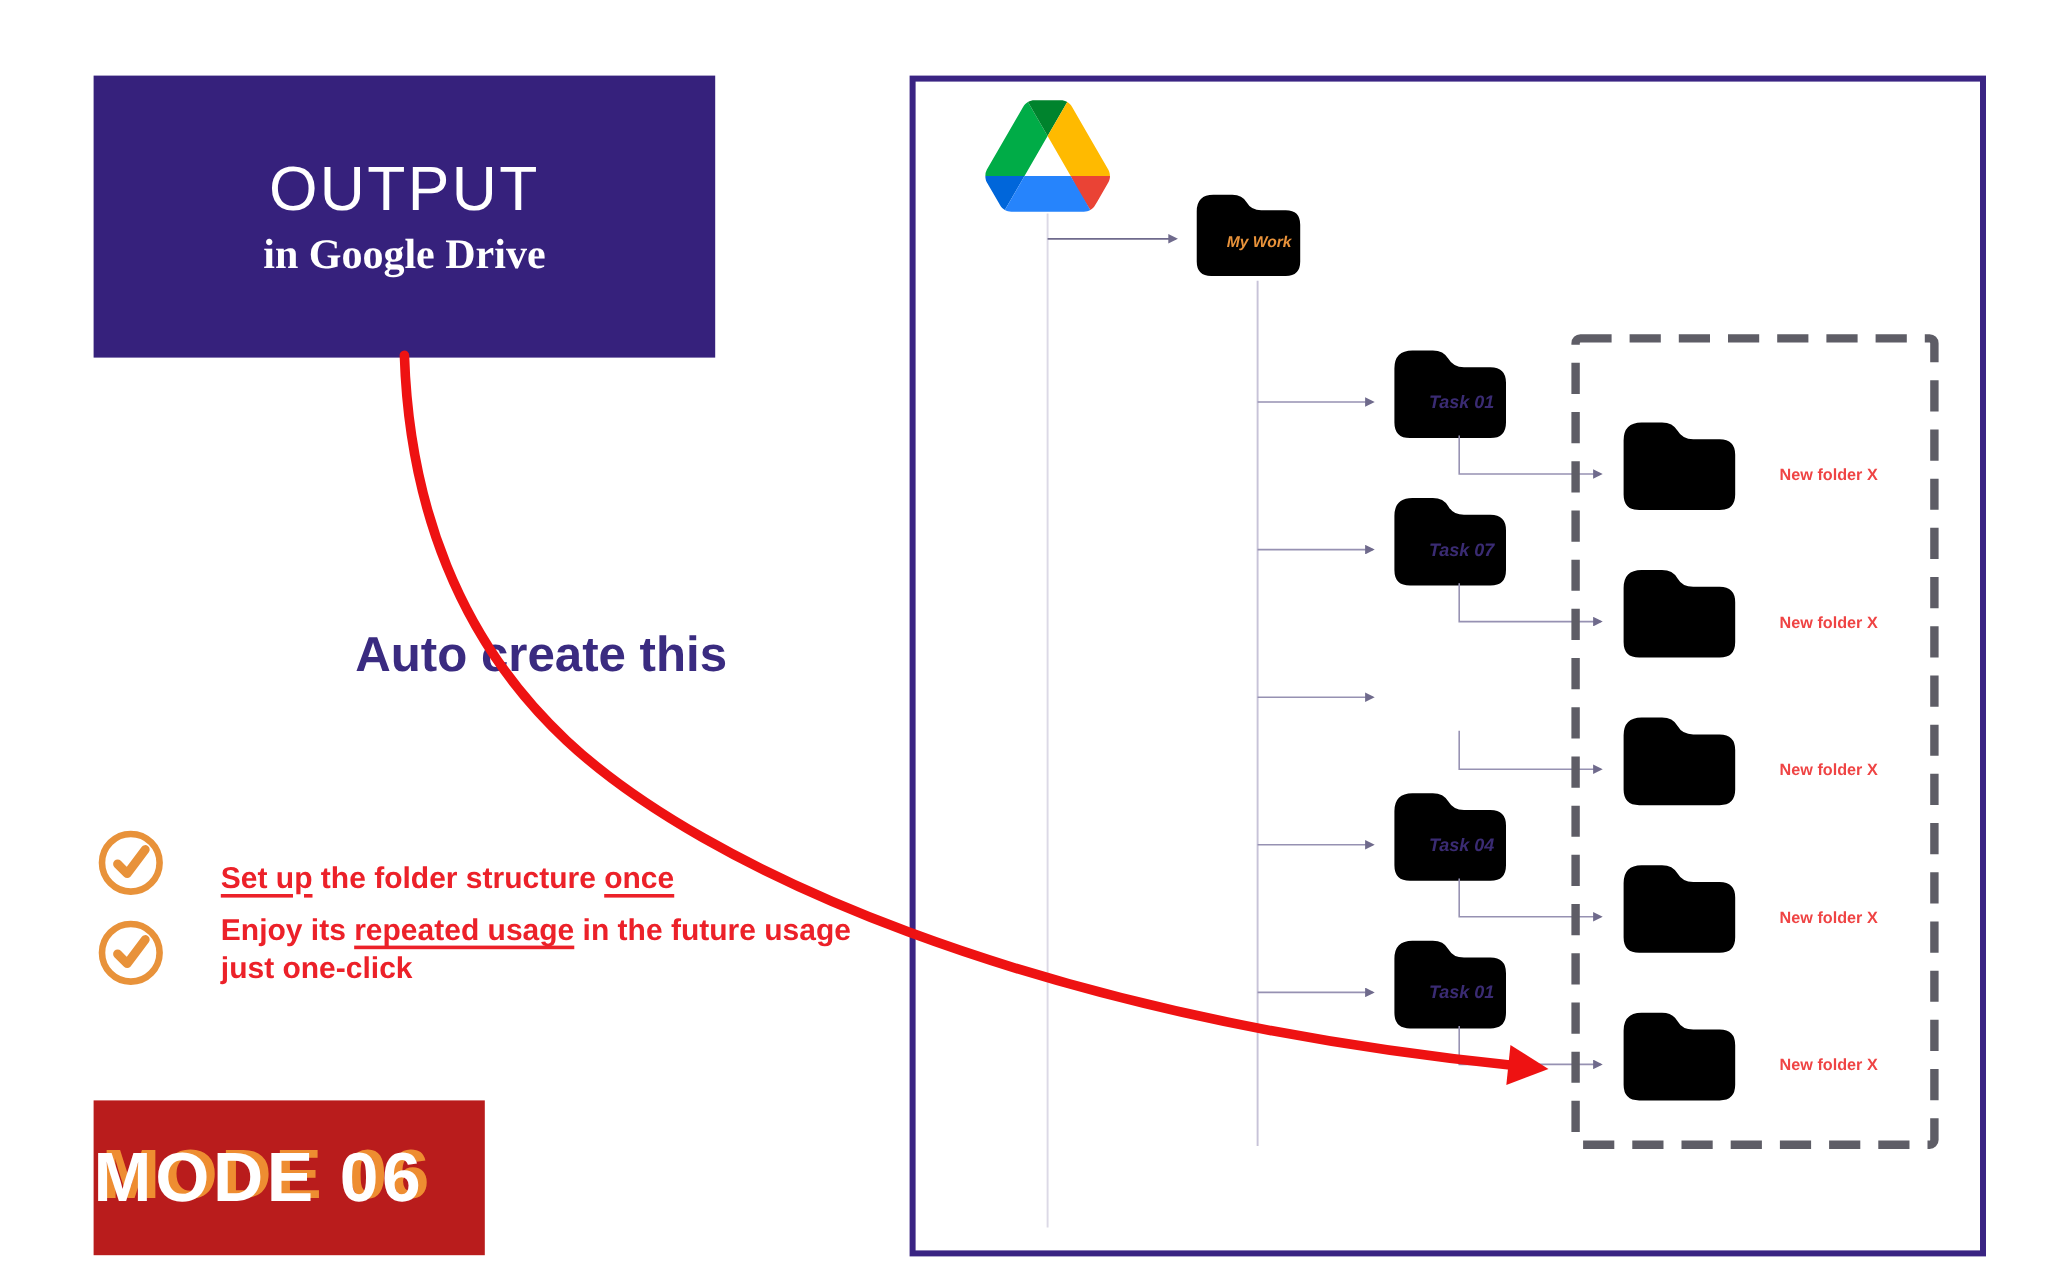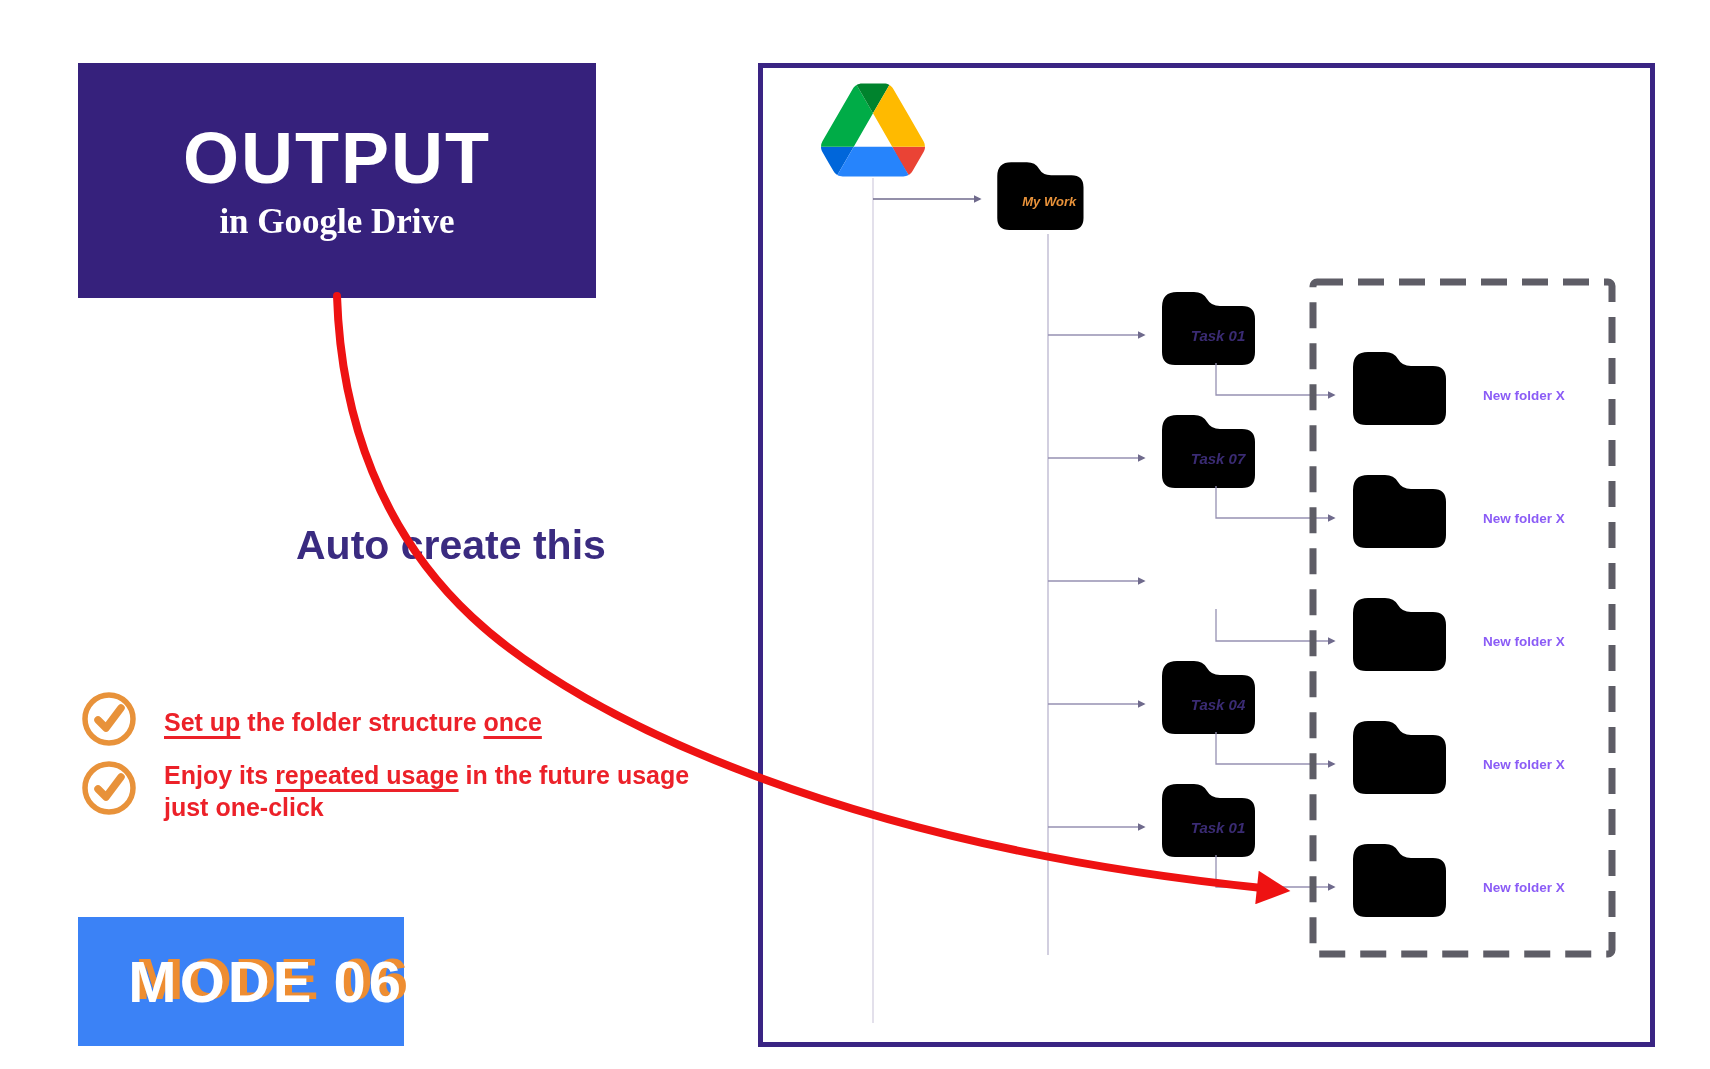--- a/index.html
+++ b/index.html
@@ -7,41 +7,41 @@
     position:relative;width:1710px;height:1069px;overflow:hidden;background:#fff;
     font-family:"Liberation Sans",sans-serif;
   }
   
   .output-card{
     position:absolute;left:78px;top:63px;width:518px;height:235px;
     background:#36217C;color:#fff;display:flex;flex-direction:column;
     align-items:center;justify-content:center;gap:10px;z-index:2;
   }
   .output-card .title{
-    font-size:72px;font-weight:bold;letter-spacing:2px;line-height:1;
+    font-size:52px;font-weight:normal;letter-spacing:2px;line-height:1;
   }
   .output-card .subtitle{
     font-family:"Liberation Serif",serif;font-size:35px;font-weight:bold;line-height:1;
   }
   .auto-create{
     position:absolute;left:296px;top:522px;z-index:2;
     font-size:41px;font-weight:bold;color:#3A2B80;white-space:nowrap;
   }
-  .check-item{position:absolute;left:80px;z-index:2;display:flex;align-items:center;}
+  .check-item{position:absolute;left:80px;z-index:2;display:flex;align-items:flex-end;gap:20px;}
   .check-item .ring{flex:0 0 auto;width:58px;height:58px;}
   .check-item .txt{
     margin-left:26px;color:#EC2129;font-size:25px;font-weight:bold;line-height:1.26;
     padding-top:8px;
   }
   .check-item .u{text-decoration:underline;text-underline-offset:5px;text-decoration-thickness:2.5px;}
   .item-1{top:690px;}
   .item-2{top:752px;}
   .mode-badge{
-    position:absolute;left:78px;top:917px;width:326px;height:129px;background:#3b82f6;
-    display:flex;align-items:center;justify-content:flex-end;z-index:2;
+    position:absolute;left:78px;top:917px;width:326px;height:129px;background:#b91c1c;
+    display:flex;align-items:center;justify-content:flex-start;z-index:2;
   }
   .mode-badge .mode-text{
     font-size:58px;font-weight:900;color:#fff;letter-spacing:3px;white-space:nowrap;
     text-shadow:7px -3px 0 #EE8D31;
   }
   
   .panel{
     position:absolute;left:758px;top:63px;width:897px;height:984px;background:#fff;
     border:5px solid #3A2483;box-sizing:border-box;z-index:1;
   }
@@ -55,21 +55,21 @@
   }
   .folder-purple{color:#6B54A9;}
   .folder-orange{color:#E8923A;}
   .folder-mywork{left:988px;top:148px;width:102px;height:86px;}
   .folder-mywork .flabel{color:#E8923A;font-size:13px;font-weight:bold;line-height:1.2;}
   .folder-task{left:1152px;width:110px;height:92px;}
   .folder-task .flabel{color:#3A2B73;font-size:15px;font-weight:bold;}
   .folder-new{left:1343px;width:110px;height:92px;}
   .new-label{
     position:absolute;left:1483px;width:135px;height:20px;z-index:2;
-    display:flex;align-items:center;color:#8b5cf6;font-size:13.5px;font-weight:bold;
+    display:flex;align-items:center;color:#ef4444;font-size:13.5px;font-weight:bold;
   }
   
   .t0{top:277px;} .t1{top:400px;} .t2{top:523px;} .t3{top:646px;} .t4{top:769px;}
   .n0{top:337px;} .n1{top:460px;} .n2{top:583px;} .n3{top:706px;} .n4{top:829px;}
   .l0{top:385px;} .l1{top:508px;} .l2{top:631px;} .l3{top:754px;} .l4{top:877px;}
   
   .overlay{position:absolute;inset:0;width:1710px;height:1069px;z-index:5;pointer-events:none;}
 </style>
 </head>
 <body>

